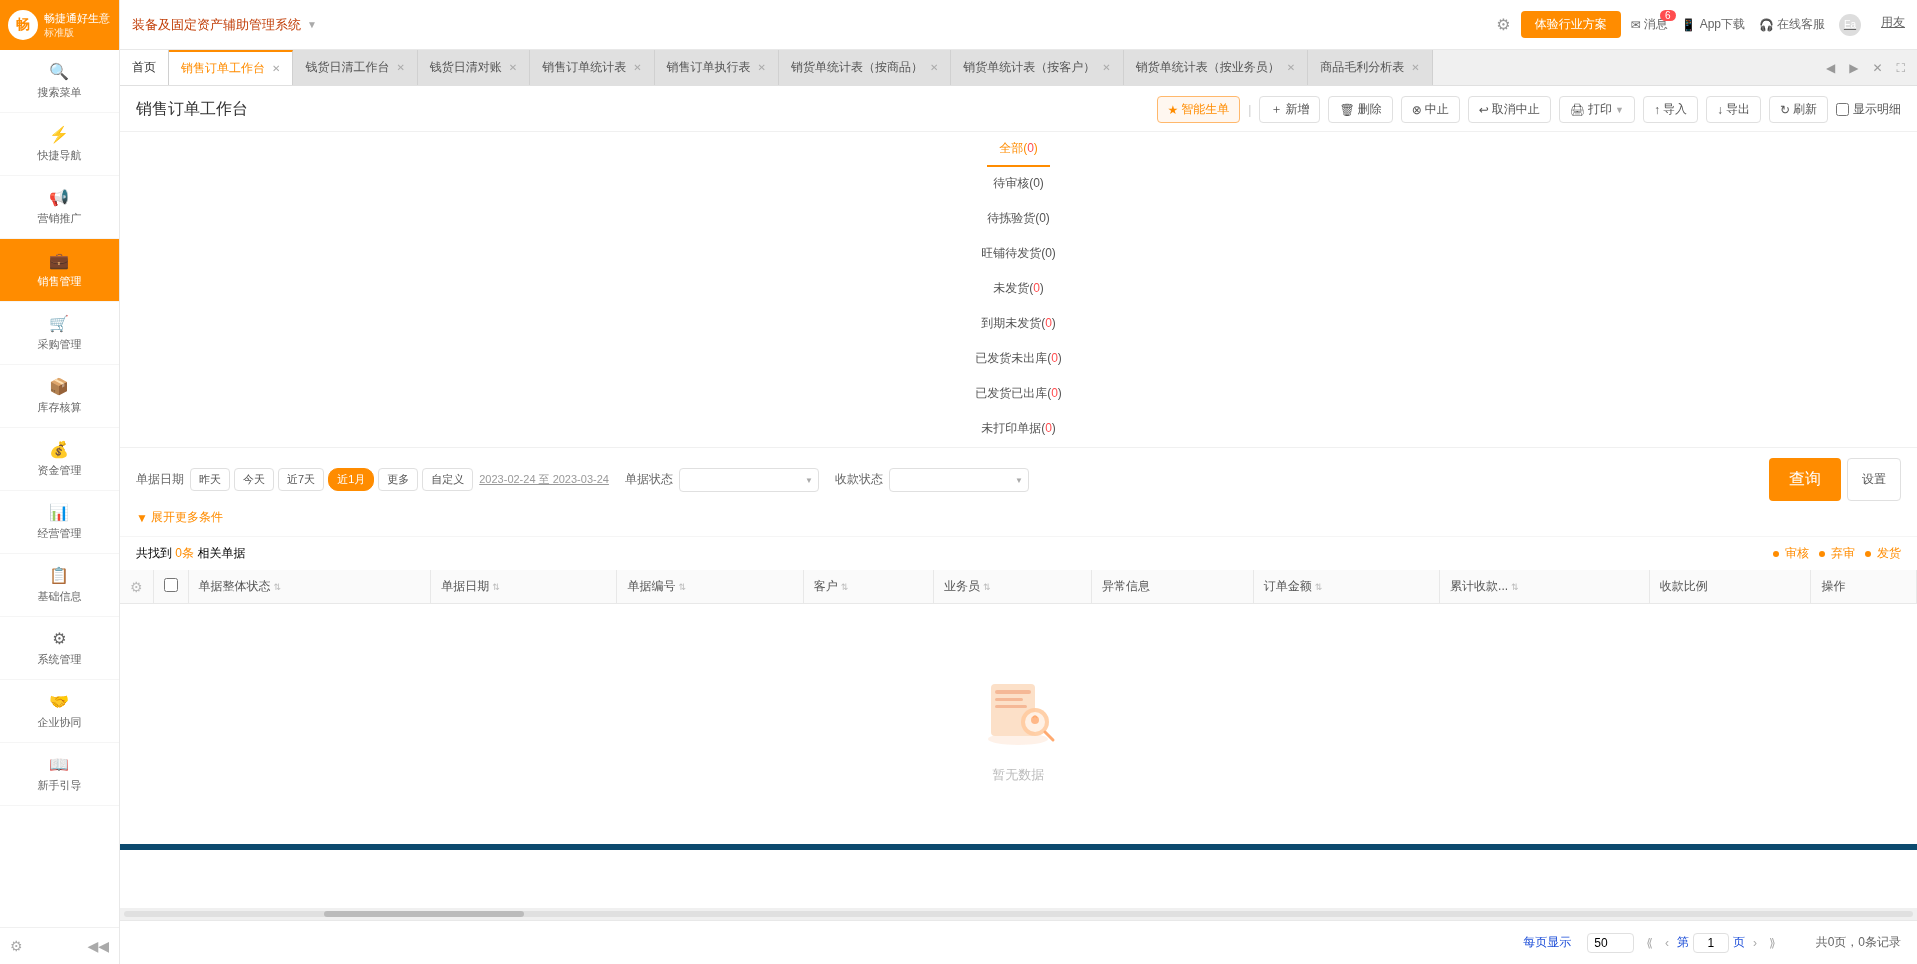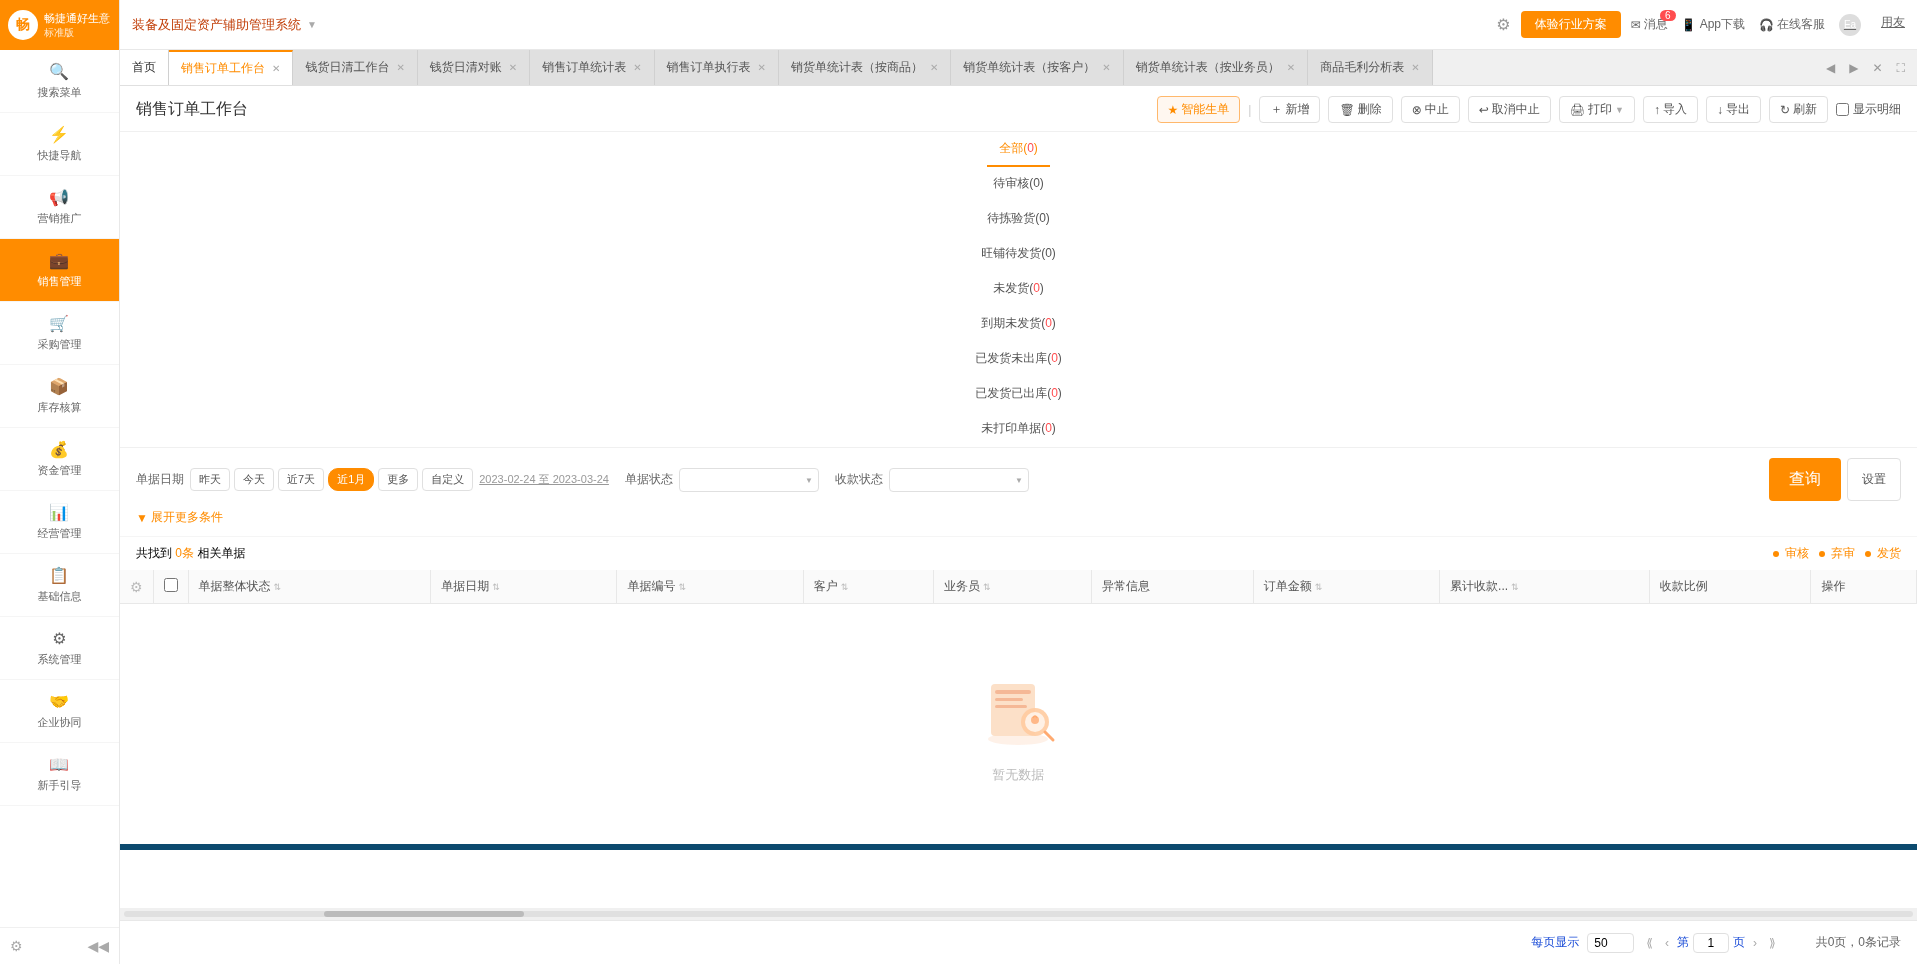--- a/index.html
+++ b/index.html
@@ -500,21 +500,21 @@
     </div>
 
     <div class="horizontal-scroll">
       <div class="scroll-track">
         <div class="scroll-thumb"></div>
       </div>
     </div>
 
     <div class="pagination">
       <span class="pagination-label">每页显示</span>
-      <div style="position:relative;display:inline-block;">
+      <div style="position:relative;display:inline-block;margin-left:8px;">
         <select class="page-size-select">
           <option>50</option>
           <option>10</option>
           <option>20</option>
           <option>100</option>
         </select>
       </div>
       <div class="page-nav">
         <span class="page-nav-btn">⟪</span>
         <span class="page-nav-btn">‹</span>

